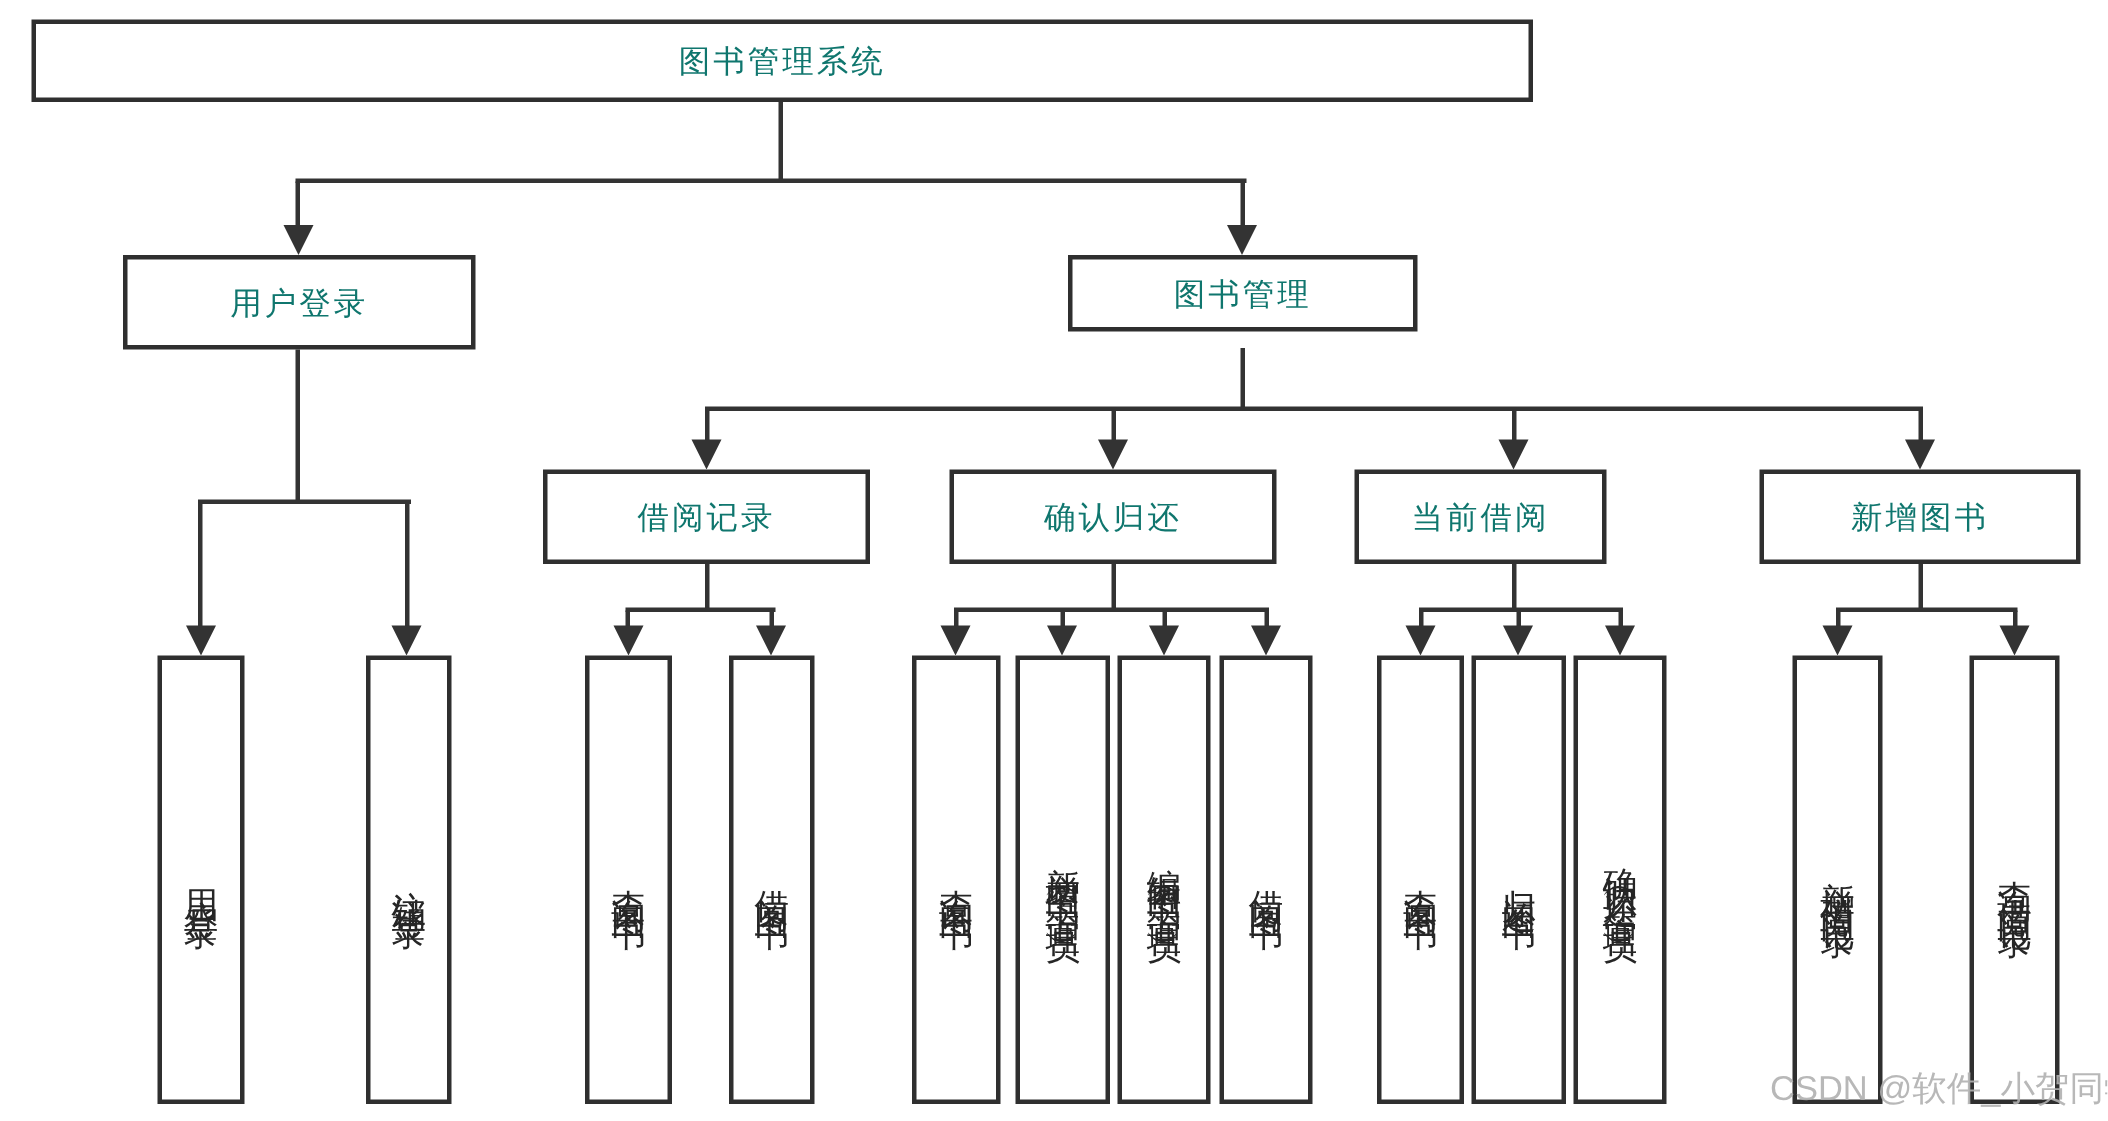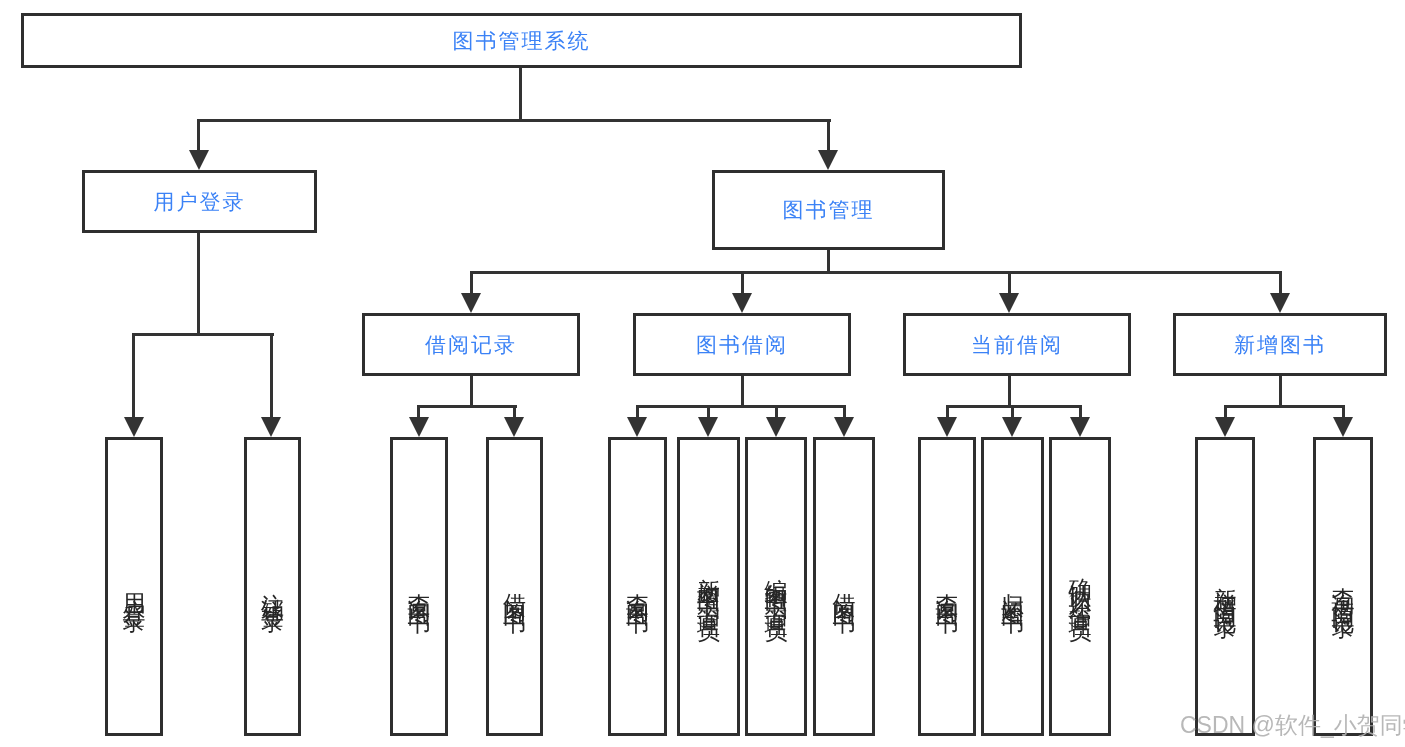--- a/index.html
+++ b/index.html
@@ -36,21 +36,21 @@
     box-sizing: border-box;
     border: 3px solid #2f2f2f;
     background: #ffffff;
     display: flex;
     align-items: center;
     justify-content: center;
   }
   .hlabel {
     font-size: 21px;
     letter-spacing: 2px;
-    color: #3b82f6;
+    color: #0f766e;
     white-space: nowrap;
   }
   .vlabel {
     writing-mode: vertical-rl;
     text-orientation: mixed;
     font-size: 23px;
     letter-spacing: 6px;
     color: #262626;
     line-height: 1;
   }
@@ -129,31 +129,31 @@
   <div class="arrow" style="left:1215px; top:417px;"></div>
   <div class="arrow" style="left:1333px; top:417px;"></div>
 
   <div class="box" style="left:21px; top:13px; width:1001px; height:55px;">
     <span class="hlabel">图书管理系统</span>
   </div>
 
   <div class="box" style="left:82px; top:170px; width:235px; height:63px;">
     <span class="hlabel">用户登录</span>
   </div>
-  <div class="box" style="left:712px; top:170px; width:233px; height:80px;">
+  <div class="box" style="left:712px; top:170px; width:233px; height:51px;">
     <span class="hlabel">图书管理</span>
   </div>
 
   <div class="box" style="left:362px; top:313px; width:218px; height:63px;">
     <span class="hlabel">借阅记录</span>
   </div>
   <div class="box" style="left:633px; top:313px; width:218px; height:63px;">
-    <span class="hlabel">图书借阅</span>
-  </div>
-  <div class="box" style="left:903px; top:313px; width:228px; height:63px;">
+    <span class="hlabel">确认归还</span>
+  </div>
+  <div class="box" style="left:903px; top:313px; width:168px; height:63px;">
     <span class="hlabel">当前借阅</span>
   </div>
   <div class="box" style="left:1173px; top:313px; width:214px; height:63px;">
     <span class="hlabel">新增图书</span>
   </div>
 
   <div class="box" style="left:105px; top:437px; width:58px; height:299px;">
     <span class="vlabel">用户登录</span>
   </div>
   <div class="box" style="left:244px; top:437px; width:57px; height:299px;">

